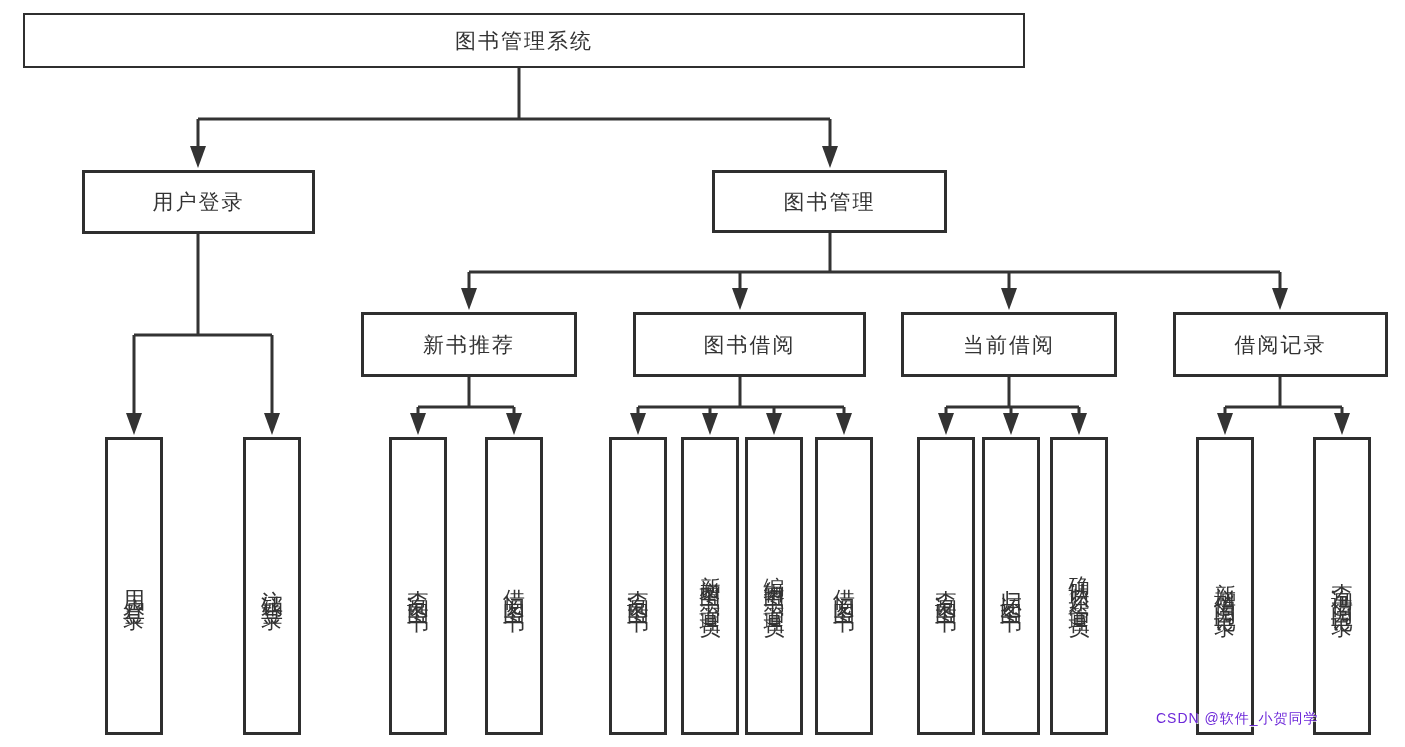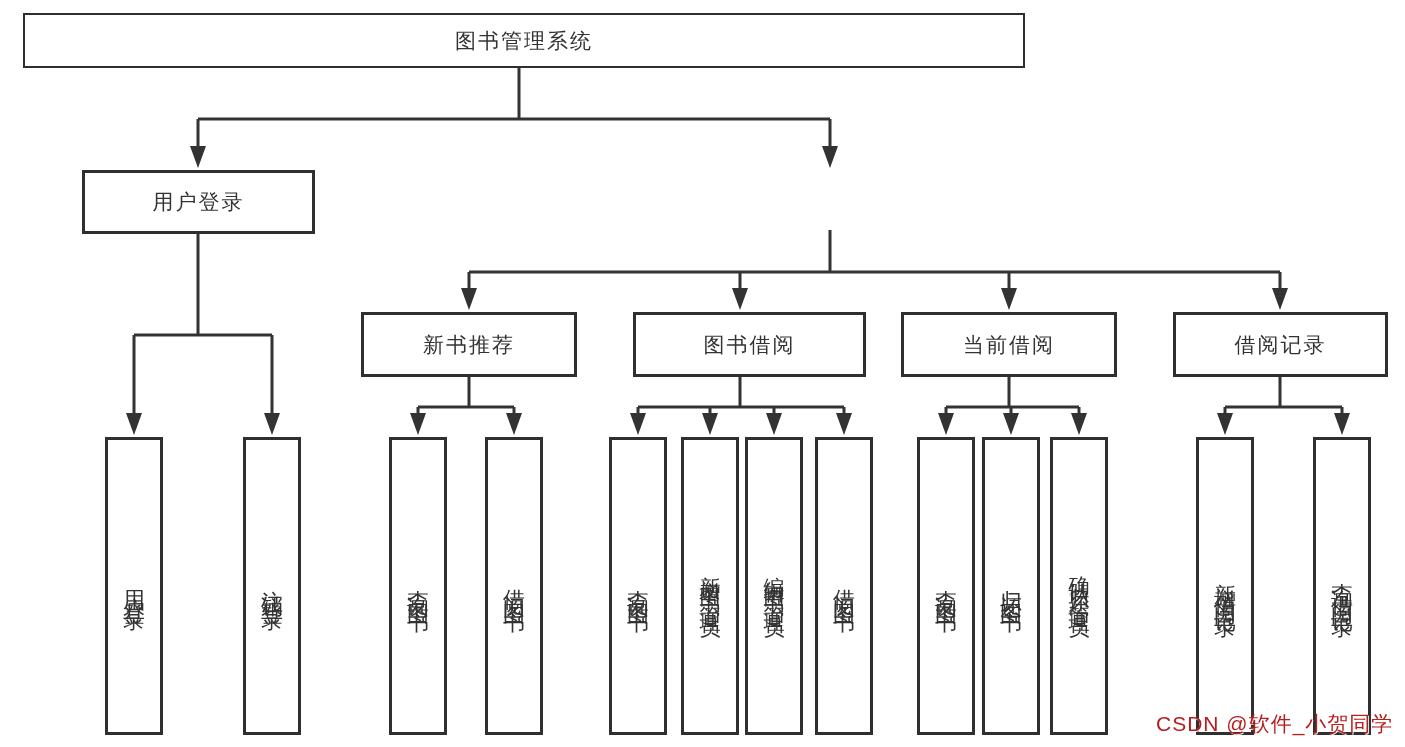--- a/index.html
+++ b/index.html
@@ -42,22 +42,22 @@
     letter-spacing: 7px;
     color: #333333;
     width: 58px;
     top: 437px;
     height: 298px;
   }
   .watermark {
     position: absolute;
     left: 1156px;
     top: 710px;
-    font-size: 21px;
-    color: #b91c1c;
+    font-size: 14px;
+    color: #6d28d9;
     letter-spacing: 1px;
     text-shadow: 1px 1px 0 rgba(255,255,255,0.85);
     white-space: nowrap;
   }
 </style>
 </head>
 <body>
 
 <div id="stage">
 
@@ -107,20 +107,21 @@
     <g>
       <path d="M1280 377 V407 M1225 407 H1342 M1225 407 V416 M1342 407 V416"></path>
       <polygon points="1217,413 1233,413 1225,435"></polygon>
       <polygon points="1334,413 1350,413 1342,435"></polygon>
     </g>
   </svg>
 
   <div class="hbox root" style="left:23px; top:13px; width:1002px; height:55px;">图书管理系统</div>
 
   <div class="hbox" style="left:82px; top:170px; width:233px; height:64px;">用户登录</div>
+  <div class="hbox" style="left:712px; top:170px; width:235px; height:63px;">图书管理</div>
 
   <div class="hbox" style="left:361px; top:312px; width:216px; height:65px;font-family:Liberation Serif, serif;">新书推荐</div>
   <div class="hbox" style="left:633px; top:312px; width:233px; height:65px;">图书借阅</div>
   <div class="hbox" style="left:1173px; top:312px; width:215px; height:65px;">借阅记录</div>
   <div class="hbox" style="left:901px; top:312px; width:216px; height:65px;">当前借阅</div>
 
   <div class="vbox" style="left:105px;">用户登录</div>
   <div class="vbox" style="left:243px;">注销登录</div>
 
   <div class="vbox" style="left:389px;">查询图书</div>

